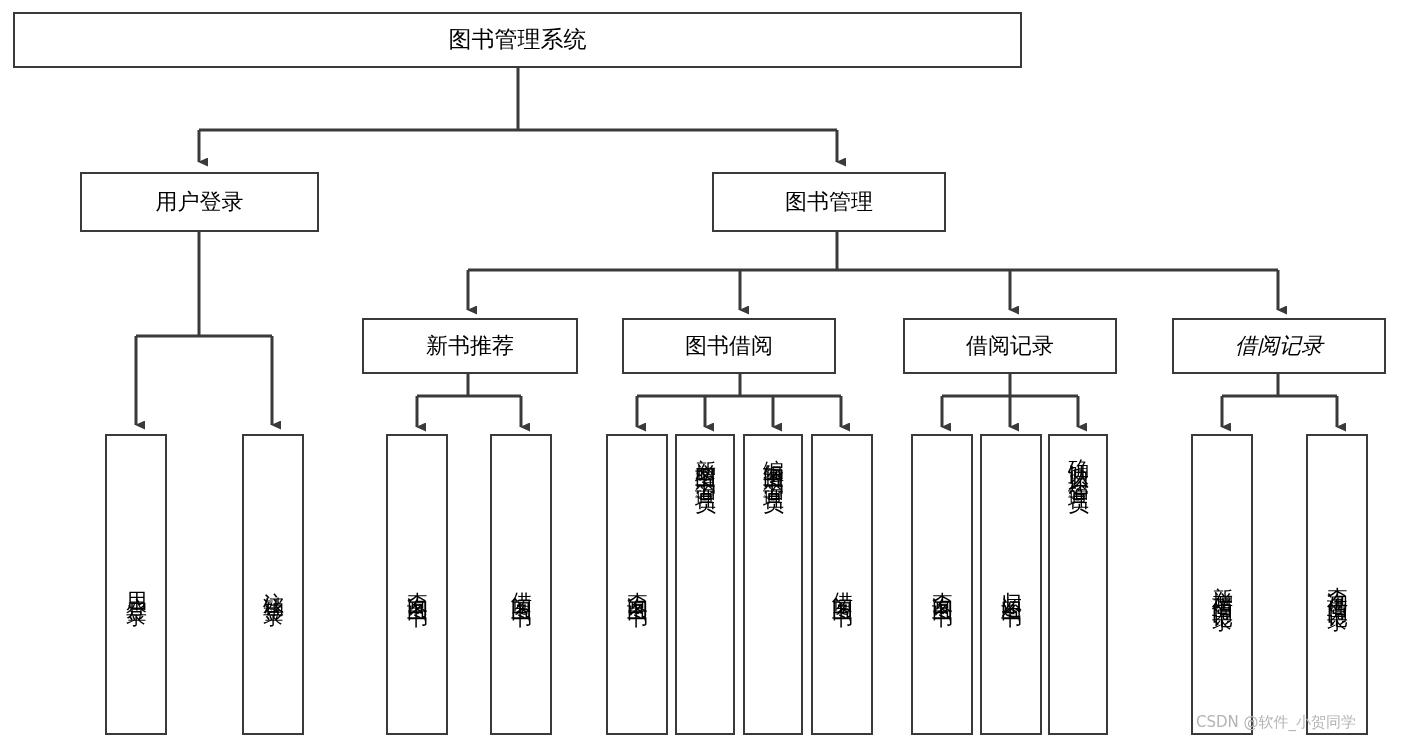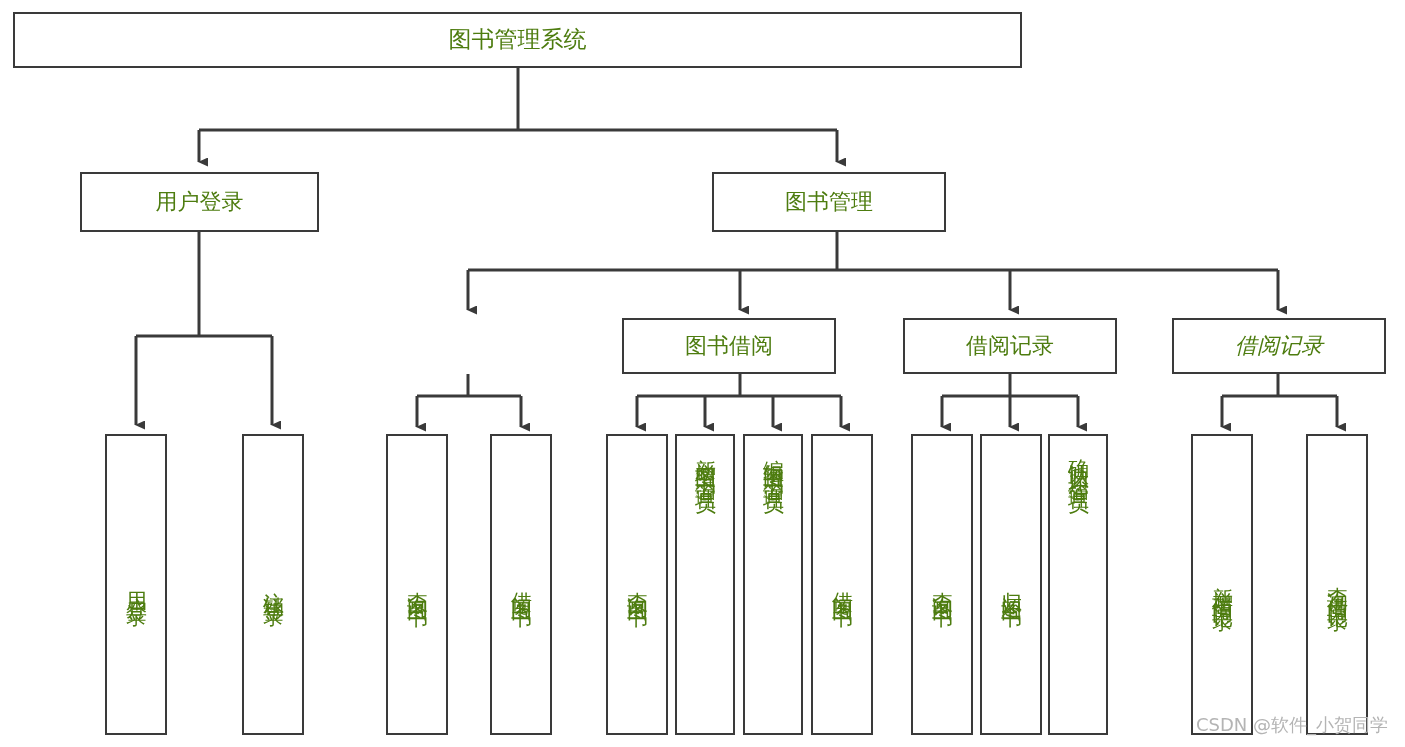--- a/index.html
+++ b/index.html
@@ -28,21 +28,21 @@
   .node {
     position: absolute;
     box-sizing: border-box;
     background: #ffffff;
     border: 2px solid #3a3a3a;
     display: flex;
     align-items: center;
     justify-content: center;
   }
   .node .label {
-    color: #4d7c0f;
+    color: #000000;
     text-align: center;
     line-height: 1.18;
     white-space: nowrap;
   }
   .node.horiz .label {
     font-size: 22px;
   }
   .node.root .label {
     font-size: 23px;
   }
@@ -59,21 +59,21 @@
     line-height: 1;
   }
   .node.vert.mid {
     align-items: center;
     padding-top: 0;
   }
   .watermark {
     position: absolute;
     left: 1196px;
     top: 713px;
-    font-size: 18px;
+    font-size: 15px;
     color: #b4b4b4;
     white-space: nowrap;
     font-family: "DejaVu Sans", "Liberation Sans", sans-serif;
   }
 </style>
 </head>
 <body>
 
 <div id="canvas">
 
@@ -132,20 +132,23 @@
   </div>
 
   <div class="node horiz" style="left:80px; top:172px; width:239px; height:60px;">
     <span class="label">用户登录</span>
   </div>
 
   <div class="node horiz" style="left:712px; top:172px; width:234px; height:60px;">
     <span class="label">图书管理</span>
   </div>
 
+  <div class="node horiz" style="left:362px; top:318px; width:216px; height:56px;">
+    <span class="label">新书推荐</span>
+  </div>
 
   <div class="node horiz" style="left:622px; top:318px; width:214px; height:56px;justify-content:center;">
     <span class="label">图书借阅</span>
   </div>
 
   <div class="node horiz" style="left:903px; top:318px; width:214px; height:56px;">
     <span class="label">借阅记录</span>
   </div>
 
   <div class="node horiz" style="left:1172px; top:318px; width:214px; height:56px;font-style:italic;">

